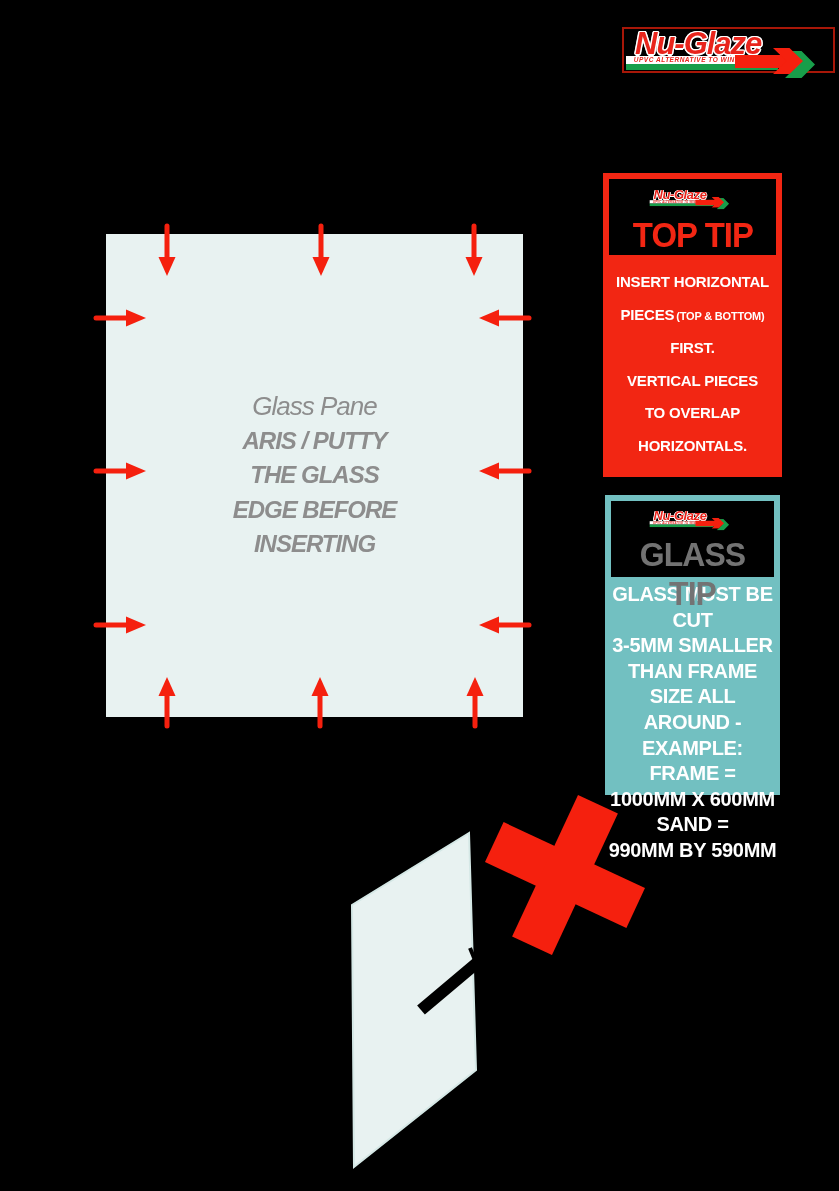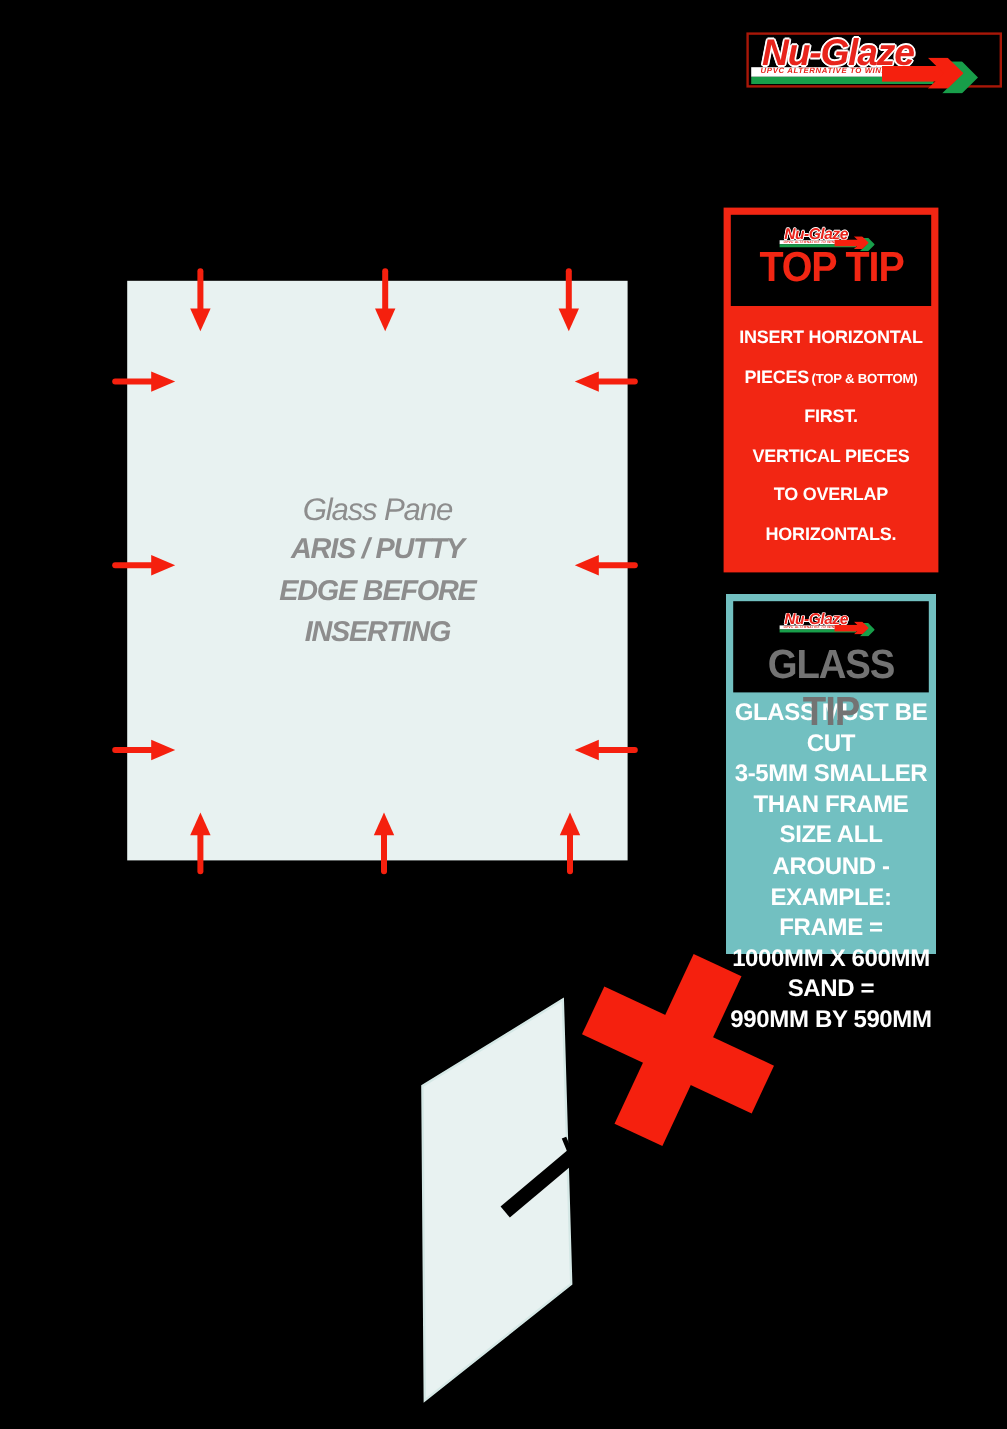--- a/index.html
+++ b/index.html
@@ -35,21 +35,21 @@
   
   .tipbox{position:absolute;}
   .tip-header{position:relative;background:#000;margin:6px 6px 0 6px;}
   .tip-title{display:block;text-align:center;font-weight:800;letter-spacing:-1px;}
   .tip-title span{display:inline-block;transform:scaleX(0.94);}
   .tip-body{text-align:center;}
   .tip-line{font-weight:700;color:#fff;}
 
   .top-tip{left:603px;top:173px;width:179px;height:304px;background:#f22613;}
   .top-tip .tip-header{height:76px;}
-  .top-tip .tip-title{position:absolute;left:0;right:0;top:24px;font-size:35px;color:#f22613;}
+  .top-tip .tip-title{position:absolute;left:0;right:0;top:36px;font-size:35px;color:#f22613;}
   .top-tip .logo-small{left:39px;top:9px;}
   .top-tip .tip-body{padding-top:11px;}
   .top-tip .tip-line{font-size:15px;line-height:32.5px;letter-spacing:-0.2px;}
   .tip-note{font-size:11px;margin-left:2px;}
 
   .glass-tip{left:605px;top:495px;width:175px;height:300px;background:#72c0c1;}
   .glass-tip .tip-header{height:76px;}
   .glass-tip .tip-title{position:absolute;left:0;right:0;top:34px;font-size:34px;color:#737373;}
   .glass-tip .logo-small{left:37px;top:8px;}
   .glass-tip .tip-body{padding-top:5px;}
@@ -73,20 +73,21 @@
     </div>
     <div class="ng-strip-green"></div>
     <div class="ng-shaft"></div>
     <div class="ng-chev ng-chev-green"></div>
     <div class="ng-chev ng-chev-red"></div>
   </div>
 
   <div class="glass-pane">
     <div class="gp-line gp-title">Glass Pane</div>
     <div class="gp-line gp-instr">ARIS / PUTTY</div>
+    <div class="gp-line gp-instr">THE GLASS</div>
     <div class="gp-line gp-instr">EDGE BEFORE</div>
     <div class="gp-line gp-instr">INSERTING</div>
   </div>
 
   <svg class="overlay" width="839" height="1191" viewBox="0 0 839 1191">
 
     <g>
       <line class="arrow-line" x1="167" y1="226" x2="167" y2="259"></line>
         <polygon class="arrow-head" points="158.5,257 175.5,257 167,276"></polygon>
       <line class="arrow-line" x1="321" y1="226" x2="321" y2="259"></line>

